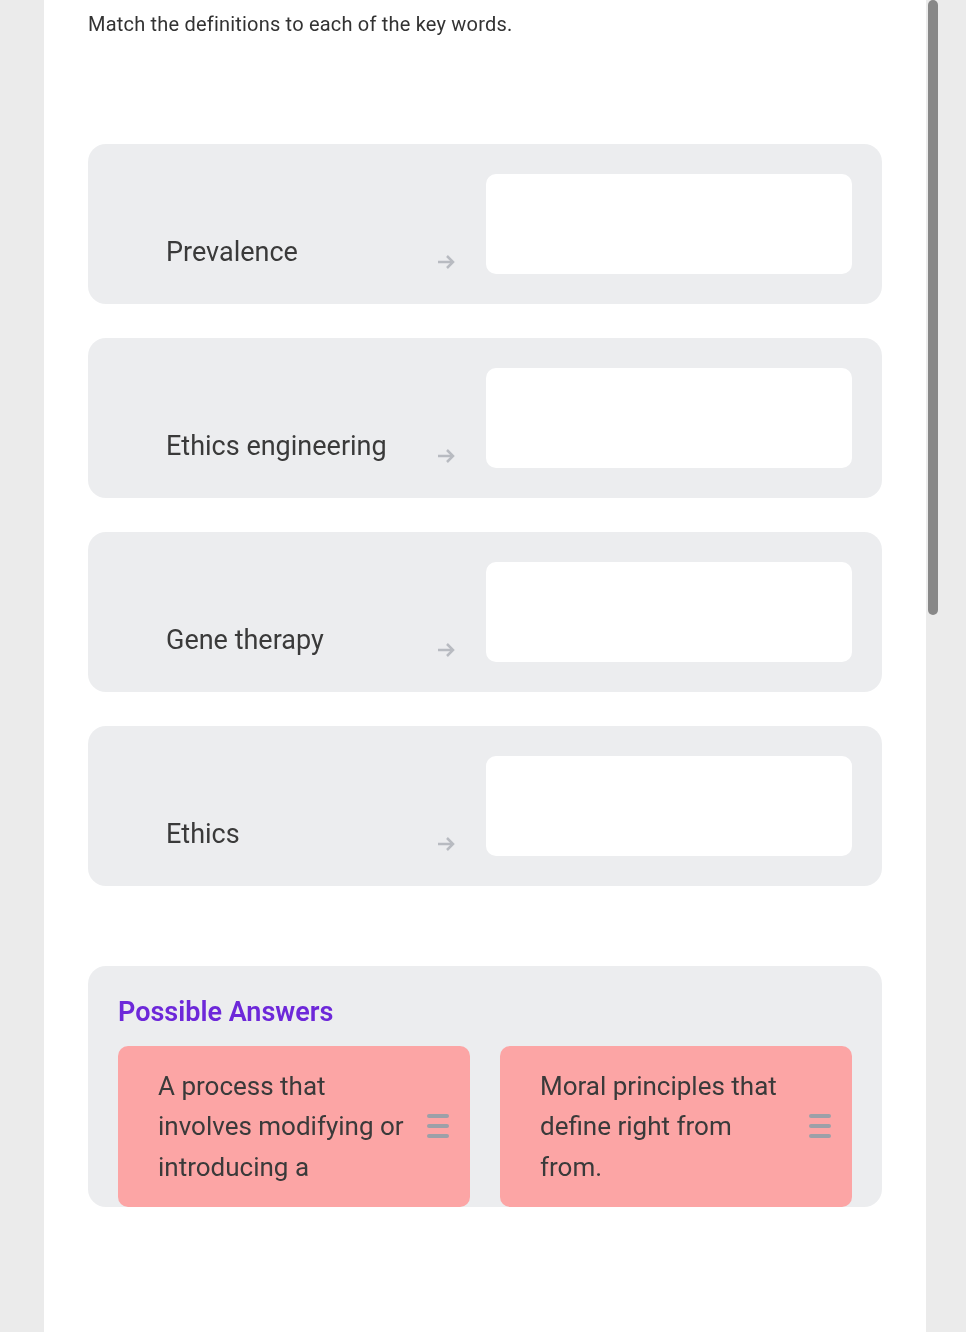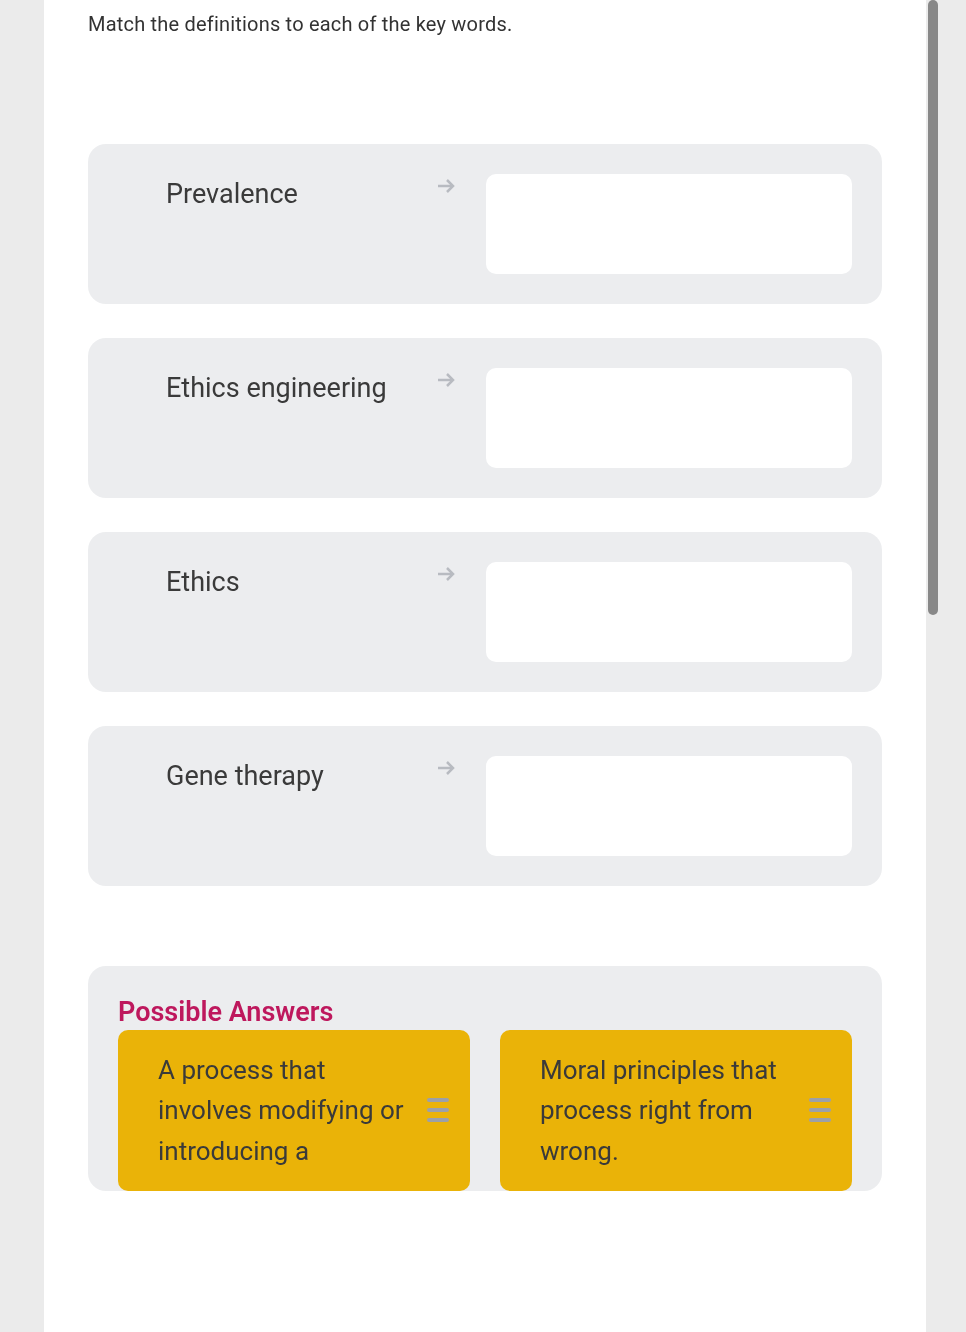--- a/index.html
+++ b/index.html
@@ -48,21 +48,21 @@
     }
     .matches-container {
       margin-top: 100px;
     }
     .match-row {
       background: #ecedef;
       border-radius: 18px;
       padding: 30px 30px 30px 78px;
       margin-bottom: 34px;
       display: flex;
-      align-items: flex-start;
+      align-items: flex-end;
       gap: 20px;
     }
     .term-box {
       width: 240px;
       flex-shrink: 0;
     }
     .term-text {
       font-size: 27px;
       color: #3a3a3a;
       line-height: 1.55;
@@ -90,29 +90,29 @@
     }
     .answers-section {
       background: #ecedef;
       border-radius: 18px;
       margin-top: 80px;
       padding: 30px 30px 0 30px;
     }
     .answers-title {
       font-size: 27px;
       font-weight: 600;
-      color: #be185d;
-      margin-bottom: 2px;
+      color: #6d28d9;
+      margin-bottom: 18px;
     }
     .answers-grid {
       display: flex;
       gap: 30px;
     }
     .answer-card {
-      background: #eab308;
+      background: #fca5a5;
       border-radius: 10px;
       padding: 20px 18px 20px 40px;
       flex: 1;
       display: flex;
       align-items: center;
       gap: 10px;
     }
     .answer-text {
       font-size: 26px;
       color: #3a3a3a;
@@ -164,34 +164,34 @@
         <svg class="arrow-icon" viewBox="0 0 24 24">
           <line x1="4" y1="12" x2="19" y2="12"></line>
           <polyline points="13 6 19 12 13 18"></polyline>
         </svg>
       </div>
       <div class="drop-zone"></div>
     </div>
 
     <div class="match-row">
       <div class="term-box">
+        <div class="term-text">Gene therapy</div>
+      </div>
+      <div class="arrow-box">
+        <svg class="arrow-icon" viewBox="0 0 24 24">
+          <line x1="4" y1="12" x2="19" y2="12"></line>
+          <polyline points="13 6 19 12 13 18"></polyline>
+        </svg>
+      </div>
+      <div class="drop-zone"></div>
+    </div>
+
+    <div class="match-row">
+      <div class="term-box">
         <div class="term-text">Ethics</div>
-      </div>
-      <div class="arrow-box">
-        <svg class="arrow-icon" viewBox="0 0 24 24">
-          <line x1="4" y1="12" x2="19" y2="12"></line>
-          <polyline points="13 6 19 12 13 18"></polyline>
-        </svg>
-      </div>
-      <div class="drop-zone"></div>
-    </div>
-
-    <div class="match-row">
-      <div class="term-box">
-        <div class="term-text">Gene therapy</div>
       </div>
       <div class="arrow-box">
         <svg class="arrow-icon" viewBox="0 0 24 24">
           <line x1="4" y1="12" x2="19" y2="12"></line>
           <polyline points="13 6 19 12 13 18"></polyline>
         </svg>
       </div>
       <div class="drop-zone"></div>
     </div>
 
@@ -202,21 +202,21 @@
     <div class="answers-grid">
       <div class="answer-card">
         <div class="answer-text">A process that involves modifying or introducing a</div>
         <div class="drag-handle">
           <div class="drag-line"></div>
           <div class="drag-line"></div>
           <div class="drag-line"></div>
         </div>
       </div>
       <div class="answer-card">
-        <div class="answer-text">Moral principles that process right from wrong.</div>
+        <div class="answer-text">Moral principles that define right from from.</div>
         <div class="drag-handle">
           <div class="drag-line"></div>
           <div class="drag-line"></div>
           <div class="drag-line"></div>
         </div>
       </div>
     </div>
   </div>
 
 </div>

